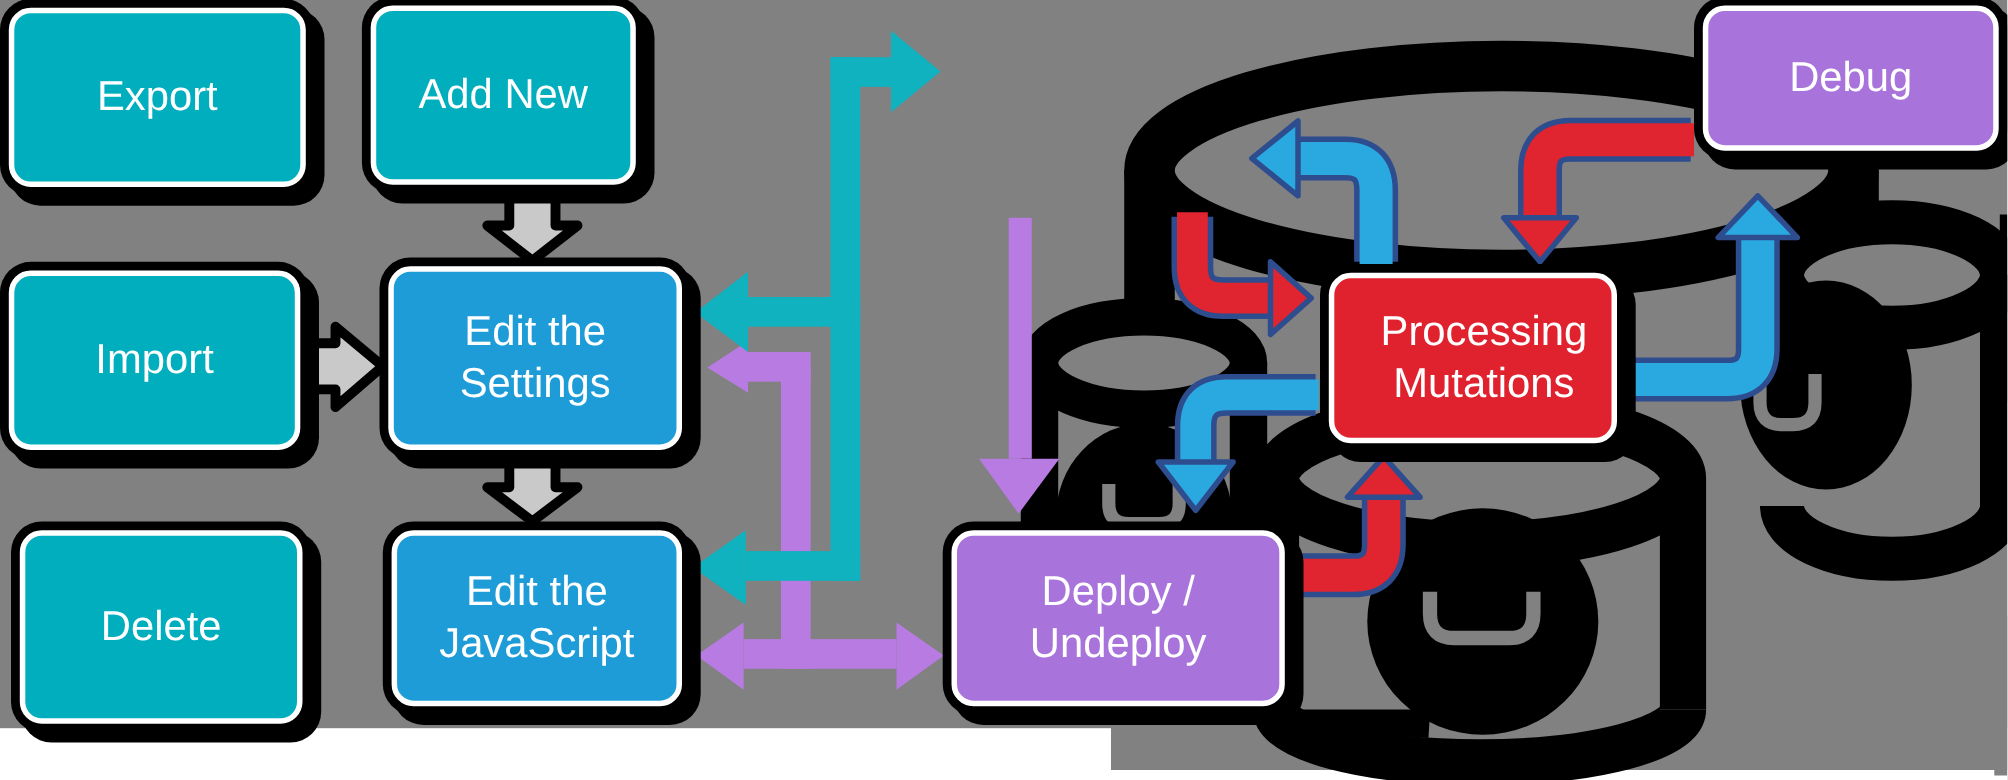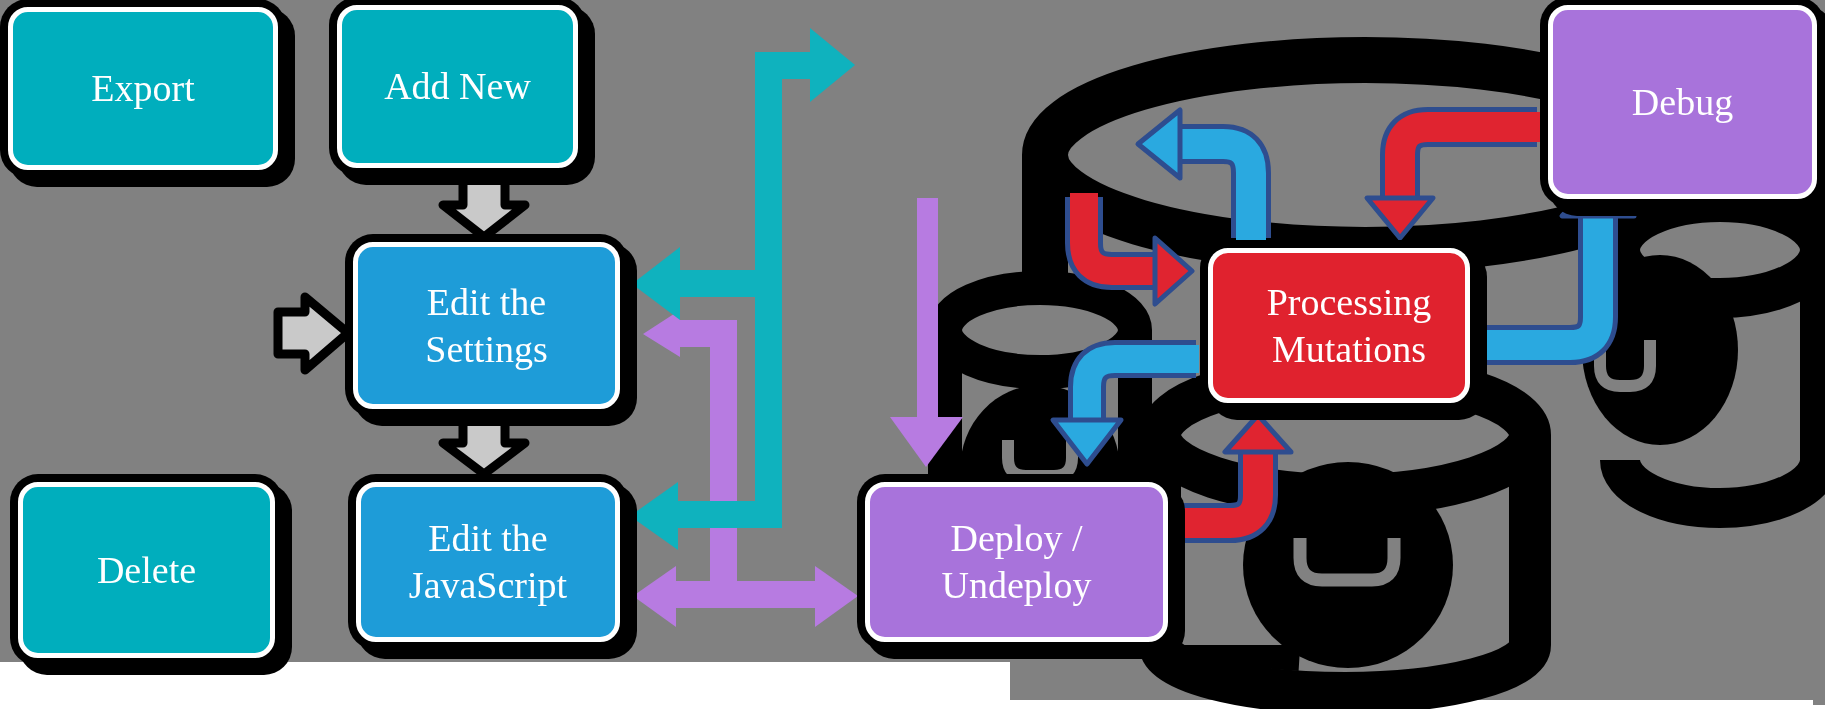--- a/index.html
+++ b/index.html
@@ -1,19 +1,19 @@
 <!DOCTYPE html>
 <html style="--background-gray: #818181; --canvas-white: #FFFFFF; --icon-black: #000000; --text-white: #FFFFFF; --node-teal: #00AEBD; --node-blue: #1E9CD8; --node-purple: #A873DB; --node-red: #E0222E; --arrow-gray: #C9C9C9; --arrow-teal: #0FB2BE; --arrow-purple: #B77BE1; --arrow-red: #E02430; --arrow-blue: #2AA9E0; --arrow-outline-navy: #2E4D8F;"><head>
 <meta charset="utf-8">
 <style>
   html,body{margin:0;padding:0;background:#fff;}
   #stage{
     position:relative;width:1825px;height:709px;overflow:hidden;
     background:var(--canvas-white,#fff);
-    font-family:Liberation Serif, serif;
+    font-family:Liberation Sans, sans-serif;
   }
   .bg-gray{position:absolute;left:0;top:0;width:1825px;height:662px;background:var(--background-gray,#818181);}
   .bg-gray-ext{position:absolute;left:1010px;top:560px;width:815px;height:140px;background:var(--background-gray,#818181);}
   #art{position:absolute;left:0;top:0;}
   .cyl-fill{fill:var(--background-gray,#818181);}
   .cyl-stroke{stroke:var(--icon-black,#000);fill:none;}
   .cyl-topfill{fill:var(--background-gray,#818181);stroke:var(--icon-black,#000);}
   .hole{fill:var(--icon-black,#000);}
   .handle{stroke:var(--background-gray,#818181);fill:none;}
   .ar-gray{fill:var(--arrow-gray,#C9C9C9);stroke:var(--icon-black,#000);stroke-width:9;stroke-linejoin:round;}
@@ -38,21 +38,21 @@
   .red{background:var(--node-red,#E0222E);padding-left:20px;}
   .n-export{left:8px;top:7px;width:270px;height:163px;}
   .n-addnew{left:337px;top:5px;width:241px;height:163px;}
   .n-import{left:8px;top:246px;width:265px;height:163px;}
   .n-settings{left:353px;top:242px;width:267px;height:167px;}
   .n-delete{left:18px;top:482px;width:257px;height:176px;}
   .n-javascript{left:356px;top:482px;width:264px;height:160px;}
   .n-pause{left:862px;top:8px;width:268px;height:160px;}
   .n-deploy{left:865px;top:482px;width:303px;height:160px;}
   .n-processing{left:1208px;top:248px;width:262px;height:155px;}
-  .n-debug{left:1548px;top:5px;width:269px;height:194px;}
+  .n-debug{left:1548px;top:5px;width:269px;height:132px;}
 </style>
 </head>
 <body>
 
 <div id="stage">
   <div class="bg-gray"></div>
   <div class="bg-gray-ext"></div>
 
   <svg id="art" width="1825" height="709" viewBox="0 0 1825 709">
 
@@ -167,20 +167,23 @@
       <polygon class="head-blue" points="1562,216 1634,216 1598,178"></polygon>
     </g>
   </svg>
 
   <div class="node teal n-export">
     <span>Export</span>
   </div>
   <div class="node teal n-addnew">
     <span>Add New</span>
   </div>
+  <div class="node teal n-import">
+    <span>Import</span>
+  </div>
   <div class="node blue n-settings">
     <span>Edit the
 Settings</span>
   </div>
   <div class="node teal n-delete">
     <span>Delete</span>
   </div>
   <div class="node blue n-javascript">
     <span>Edit the
 JavaScript</span>

